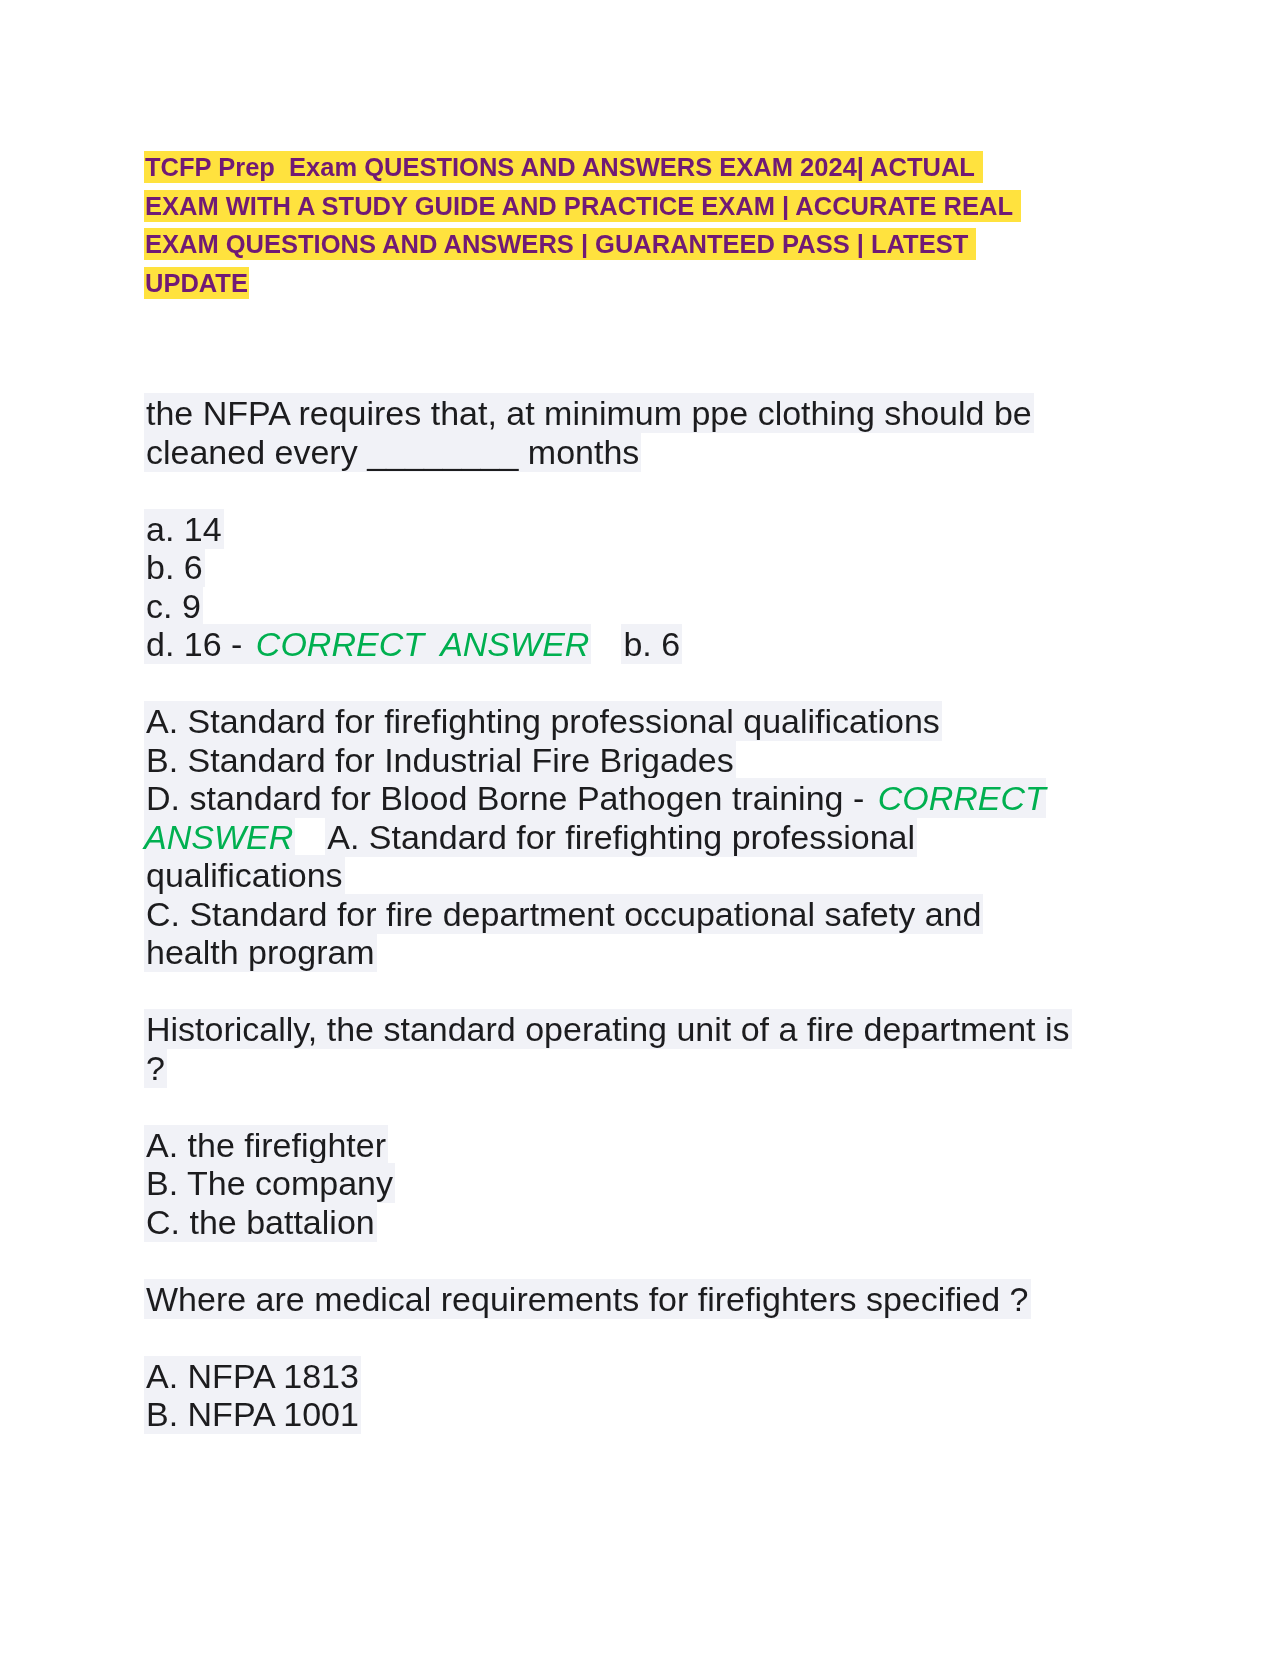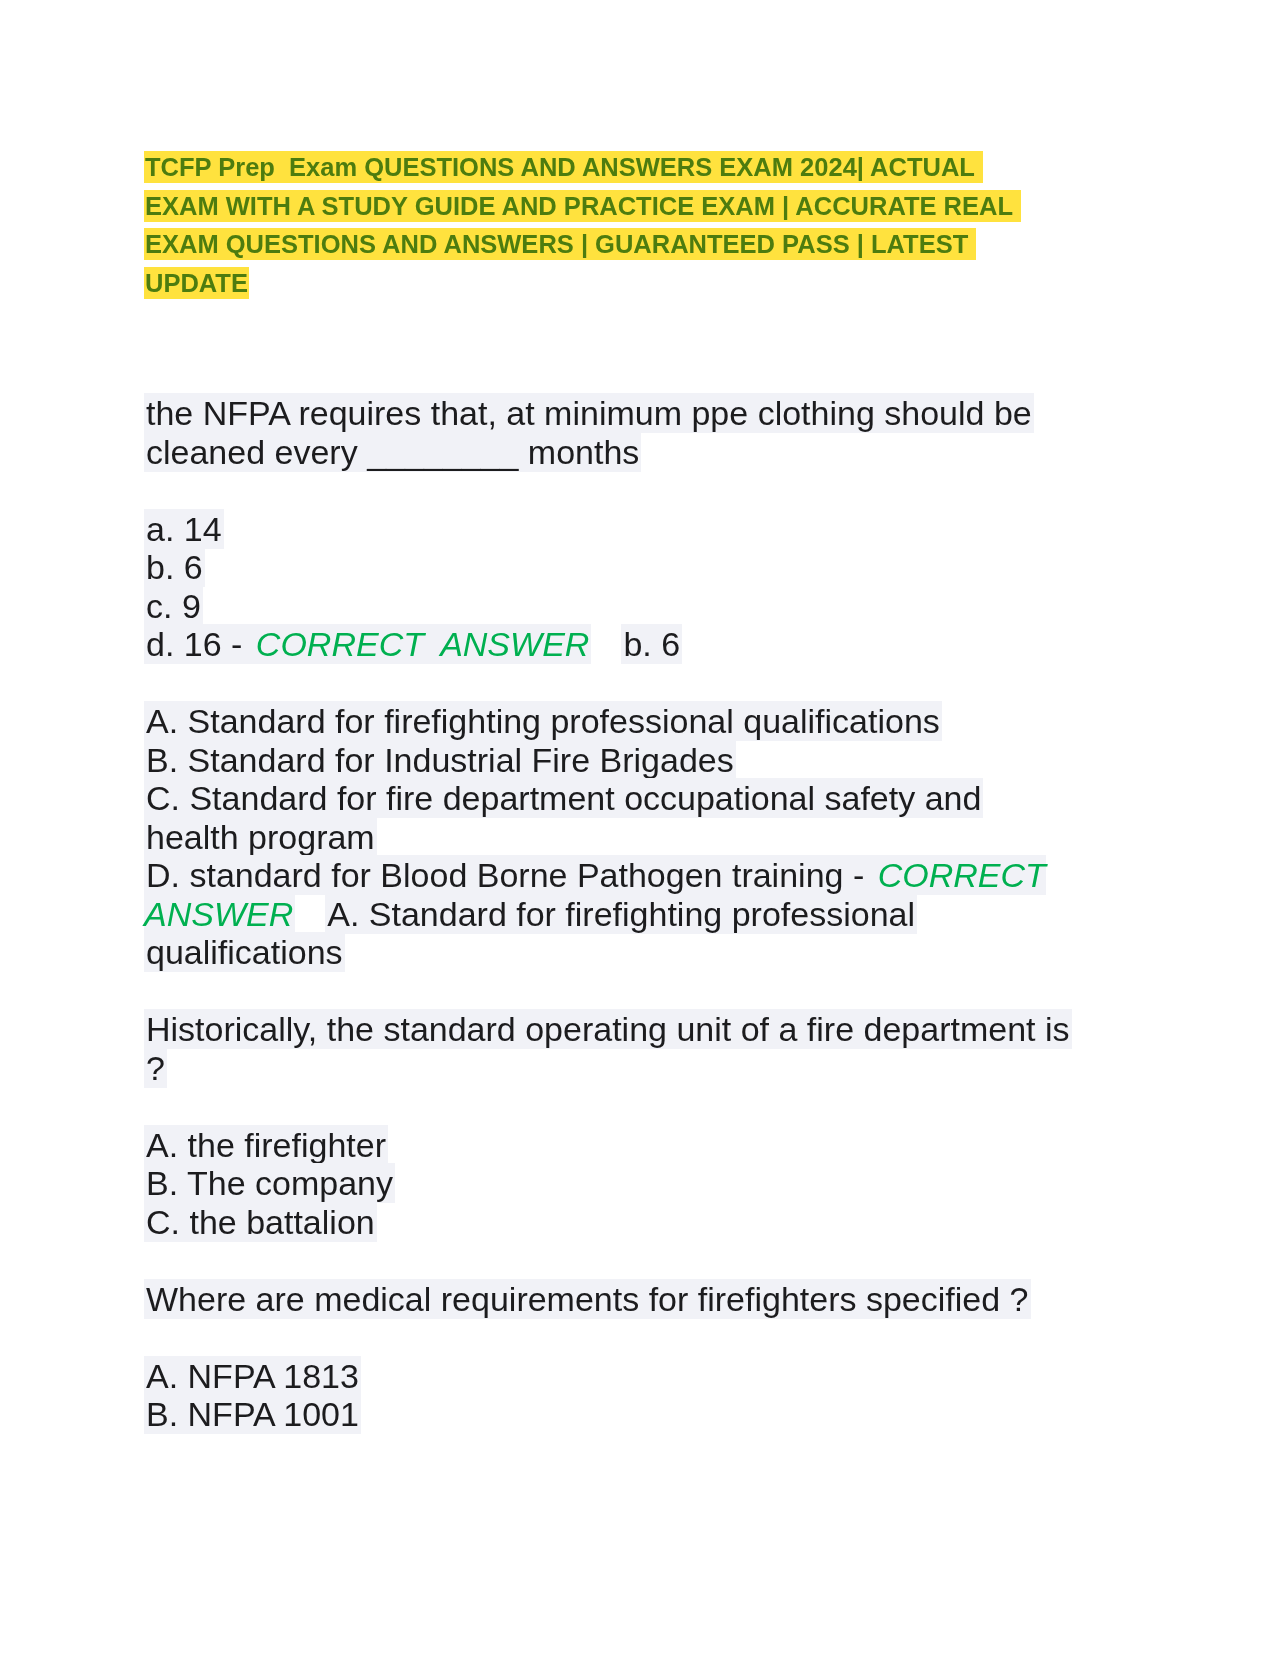--- a/index.html
+++ b/index.html
@@ -17,21 +17,21 @@
   .doc-title {
     max-width: 902px;
     font-size: 25.5px;
     line-height: 38.5px;
     font-weight: 600;
     white-space: pre-wrap;
     margin: 0 0 92px 0;
   }
   .doc-title .hl-yellow {
     background: #ffe23e;
-    color: #4d7c0f;
+    color: #701a75;
     padding: 2px 1px;
     -webkit-box-decoration-break: clone;
     box-decoration-break: clone;
   }
   .content {
     max-width: 926px;
     font-size: 34px;
     line-height: 38.5px;
   }
   .para { margin: 0 0 38.5px 0; }
@@ -67,22 +67,22 @@
     <div class="para">
       <p class="line"><span class="hl">a. 14</span></p>
       <p class="line"><span class="hl">b. 6</span></p>
       <p class="line"><span class="hl">c. 9</span></p>
       <p class="line"><span class="hl">d. 16 - </span><span class="correct">CORRECT  ANSWER</span><span class="hl">b. 6</span></p>
     </div>
 
     <div class="para">
       <p class="line"><span class="hl">A. Standard for firefighting professional qualifications</span></p>
       <p class="line"><span class="hl">B. Standard for Industrial Fire Brigades</span></p>
+      <p class="line"><span class="hl">D. standard for Blood Borne Pathogen training - </span><span class="correct">CORRECT  ANSWER</span><span class="hl">A. Standard for firefighting professional qualifications</span></p>
       <p class="line"><span class="hl">C. Standard for fire department occupational safety and health program</span></p>
-      <p class="line"><span class="hl">D. standard for Blood Borne Pathogen training - </span><span class="correct">CORRECT  ANSWER</span><span class="hl">A. Standard for firefighting professional qualifications</span></p>
     </div>
 
     <div class="para">
       <p class="line"><span class="hl">Historically, the standard operating unit of a fire department is ?</span></p>
     </div>
     <div class="para">
       <p class="line"><span class="hl">A. the firefighter</span></p>
       <p class="line"><span class="hl">B. The company</span></p>
       <p class="line"><span class="hl">C. the battalion</span></p>
     </div>

